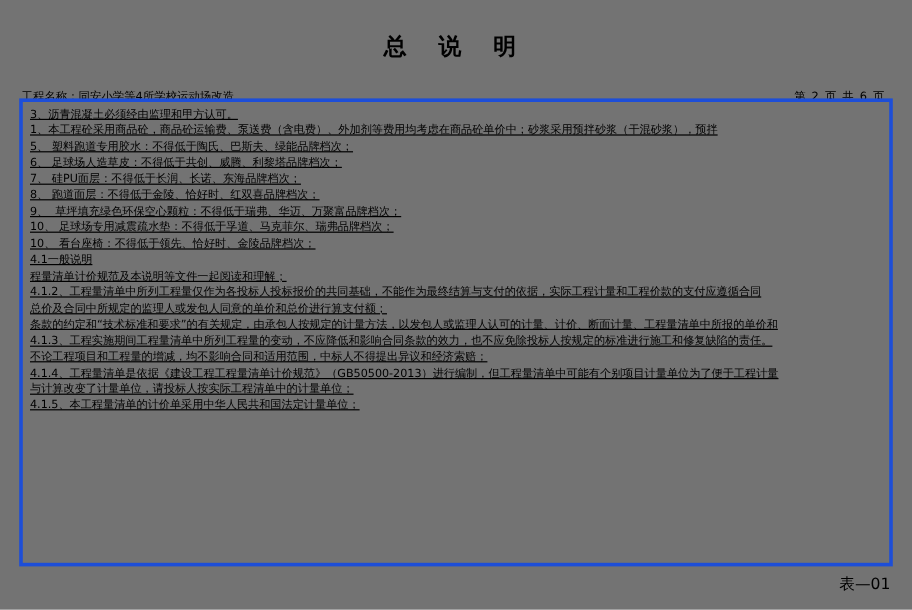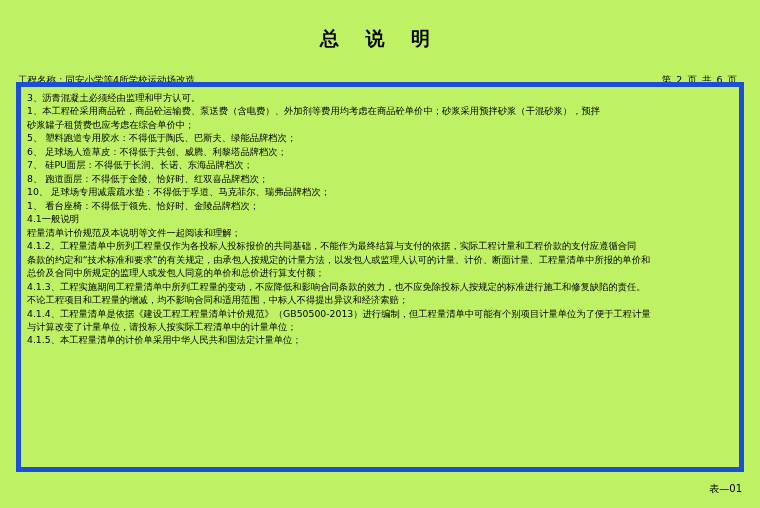--- a/index.html
+++ b/index.html
@@ -12,21 +12,21 @@
     height: 508px;
     font-family: "DejaVu Sans", "Liberation Sans", sans-serif;
     color: #000000;
     overflow: hidden;
   }
   .page {
     position: relative;
     width: 760px;
     height: 508px;
     box-sizing: border-box;
-    background: #bef264;
+    background: #737373;
   }
   .doc-title {
     text-align: center;
     font-size: 19px;
     font-weight: bold;
     letter-spacing: 10px;
     padding-top: 26px;
     padding-bottom: 10px;
     font-family: "DejaVu Serif", "Liberation Serif", serif;
   }
@@ -39,42 +39,43 @@
     font-family: "DejaVu Sans", "Liberation Sans", sans-serif;
   }
   .meta-left { white-space: nowrap; }
   .meta-right { white-space: nowrap; letter-spacing: 1px; }
   .frame {
     position: absolute;
     left: 16px;
     right: 16px;
     top: 82px;
     bottom: 36px;
-    border: 5px solid #1d4ed8;
+    border: 3px solid #1d4ed8;
     box-sizing: border-box;
     padding: 4px 6px 0 6px;
     overflow: hidden;
+    text-decoration: underline;
   }
   .body-text {
     font-size: 9.3px;
     line-height: 1.45;
   }
   .body-text p {
     margin: 0;
     padding: 0;
     white-space: pre-wrap;
     word-break: break-all;
   }
   .indent1 { text-indent: 0; padding-left: 10px; }
   .indent2 { text-indent: 0; padding-left: 0px; }
   .footer {
     position: absolute;
     right: 18px;
     bottom: 12px;
-    font-size: 10px;
+    font-size: 13px;
     margin-top: 32px;
   }
 </style>
 </head>
 <body>
 
 <div class="page">
 
   <div class="doc-title">总 说 明</div>
 
@@ -82,32 +83,32 @@
     <div class="meta-left">
       <span>工程名称：</span><span>同安小学等4所学校运动场改造</span>
     </div>
     <div class="meta-right">第 2 页 共 6 页</div>
   </div>
 
   <div class="frame">
     <div class="body-text">
       <p class="indent1">3、沥青混凝土必须经由监理和甲方认可。</p>
       <p class="indent1">1、本工程砼采用商品砼，商品砼运输费、泵送费（含电费）、外加剂等费用均考虑在商品砼单价中；砂浆采用预拌砂浆（干混砂浆），预拌</p>
-      <p class="indent2">砂浆罐子租赁费也应考虑在综合单价中；</p>
       <p class="indent1">5、 塑料跑道专用胶水：不得低于陶氏、巴斯夫、绿能品牌档次；</p>
       <p class="indent1">6、 足球场人造草皮：不得低于共创、威腾、利黎塔品牌档次；</p>
       <p class="indent1">7、 硅PU面层：不得低于长润、长诺、东海品牌档次；</p>
       <p class="indent1">8、 跑道面层：不得低于金陵、恰好时、红双喜品牌档次；</p>
+      <p class="indent2">9、  草坪填充绿色环保空心颗粒：不得低于瑞弗、华迈、万聚富品牌档次；</p>
       <p class="indent1">10、 足球场专用减震疏水垫：不得低于孚道、马克菲尔、瑞弗品牌档次；</p>
-      <p class="indent1">1、 看台座椅：不得低于领先、恰好时、金陵品牌档次；</p>
+      <p class="indent1">10、 看台座椅：不得低于领先、恰好时、金陵品牌档次；</p>
       <p class="indent1">4.1一般说明</p>
       <p class="indent2">程量清单计价规范及本说明等文件一起阅读和理解；</p>
       <p class="indent2">4.1.2、工程量清单中所列工程量仅作为各投标人投标报价的共同基础，不能作为最终结算与支付的依据，实际工程计量和工程价款的支付应遵循合同</p>
+      <p class="indent2">总价及合同中所规定的监理人或发包人同意的单价和总价进行算支付额；</p>
       <p class="indent2">条款的约定和“技术标准和要求”的有关规定，由承包人按规定的计量方法，以发包人或监理人认可的计量、计价、断面计量、工程量清单中所报的单价和</p>
-      <p class="indent2">总价及合同中所规定的监理人或发包人同意的单价和总价进行算支付额；</p>
       <p class="indent2">4.1.3、工程实施期间工程量清单中所列工程量的变动，不应降低和影响合同条款的效力，也不应免除投标人按规定的标准进行施工和修复缺陷的责任。</p>
       <p class="indent2">不论工程项目和工程量的增减，均不影响合同和适用范围，中标人不得提出异议和经济索赔；</p>
       <p class="indent2">4.1.4、工程量清单是依据《建设工程工程量清单计价规范》（GB50500-2013）进行编制，但工程量清单中可能有个别项目计量单位为了便于工程计量</p>
       <p class="indent2">与计算改变了计量单位，请投标人按实际工程清单中的计量单位；</p>
       <p class="indent2">4.1.5、本工程量清单的计价单采用中华人民共和国法定计量单位；</p>
     </div>
   </div>
 
   <div class="footer">表—01</div>
 

